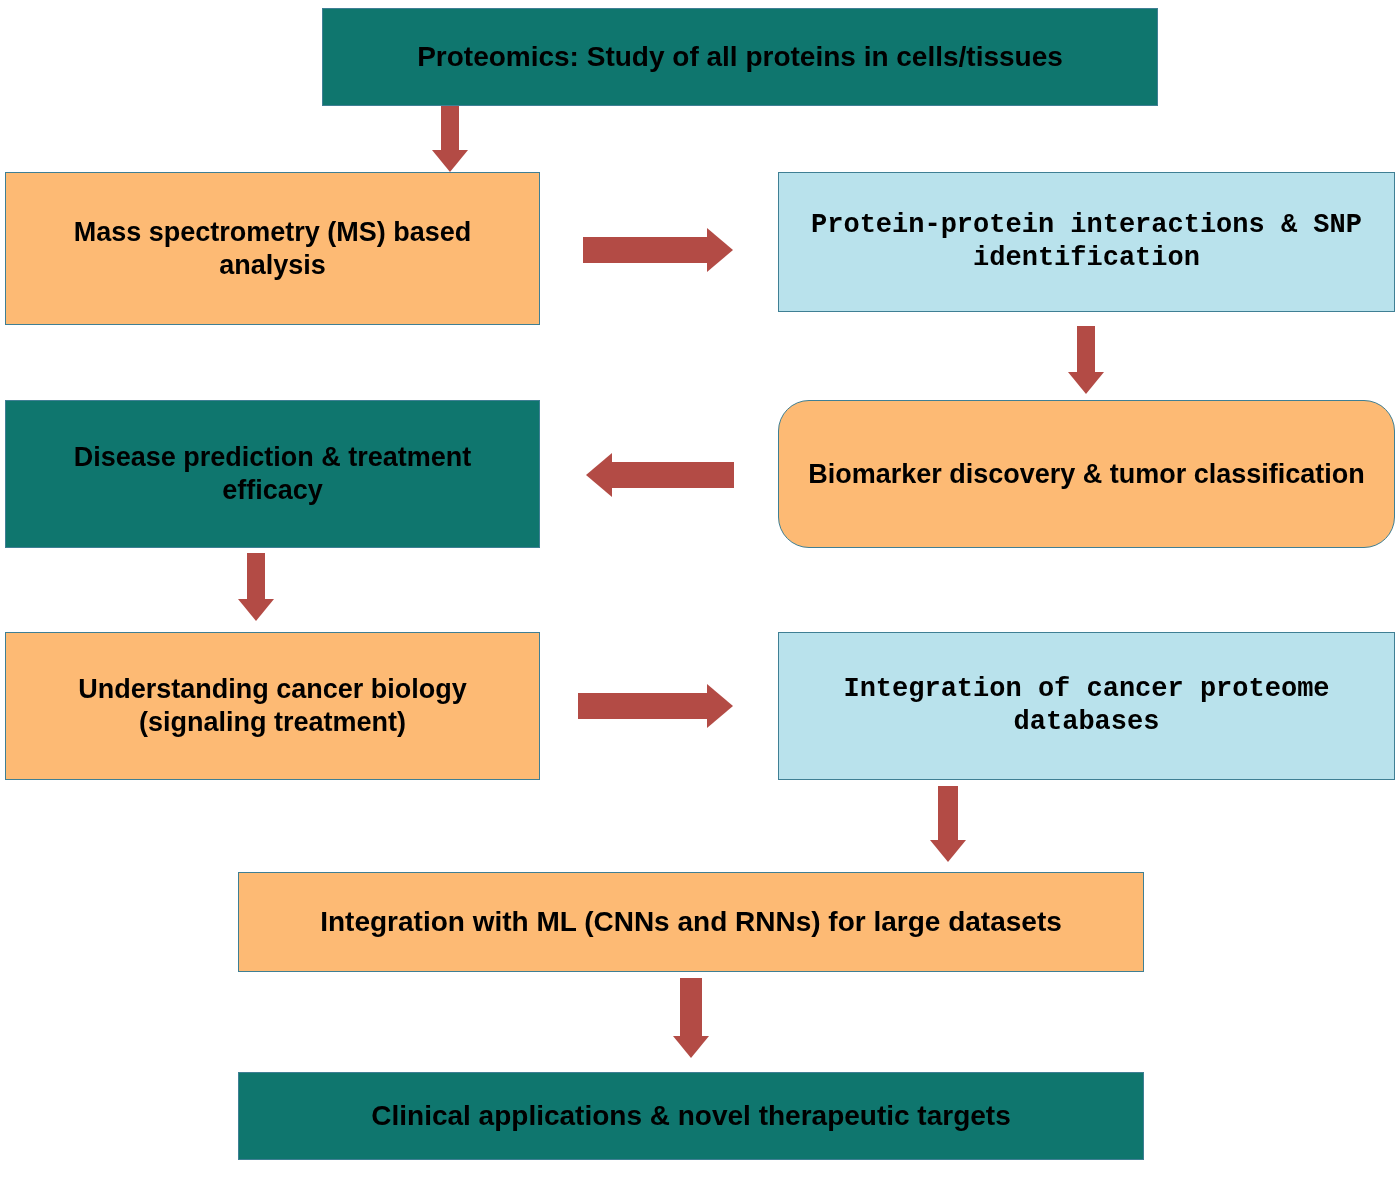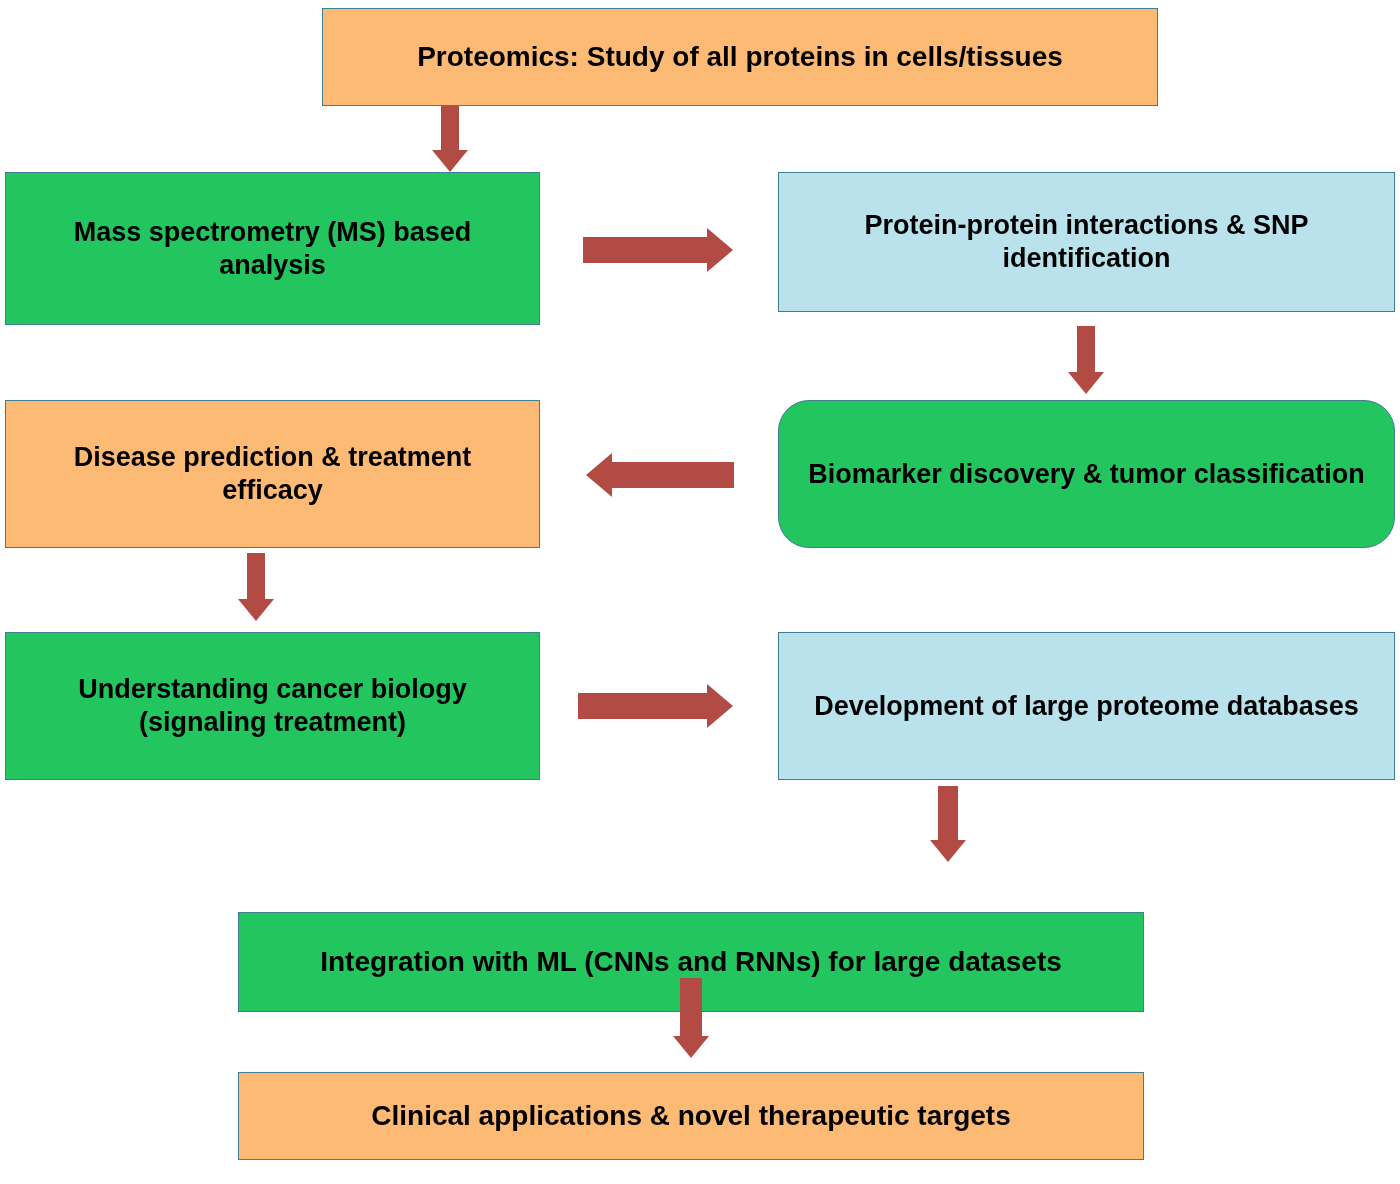--- a/index.html
+++ b/index.html
@@ -23,23 +23,23 @@
     display: flex;
     align-items: center;
     justify-content: center;
     text-align: center;
     border: 1px solid #3f7f94;
     color: #000000;
     font-weight: bold;
     line-height: 1.22;
     padding: 6px 14px;
   }
-  .fill-dark { background: #fdba74; }
-  .fill-light { background: #22c55e; }
-  .fill-mid   { background: #b9e2ec; }
+  .fill-dark { background: #0f766e; }
+  .fill-light { background: #fdba74; }
+  .fill-mid   { background: #b9e2ec; font-family: Liberation Mono, monospace; }
 
   
   .arrow {
     position: absolute;
   }
   .arrow .shaft {
     position: absolute;
     background: #b34b45;
   }
   .arrow .head {
@@ -140,29 +140,29 @@
   <div class="node fill-light" style="left:5px; top:632px; width:535px; height:148px; font-size:27px;">
     <span>Understanding cancer biology (signaling treatment)</span>
   </div>
 
   <div class="arrow arrow-right" style="left:578px; top:683px; width:155px; height:46px;">
     <div class="shaft" style="width:129px; height:26px;"></div>
     <div class="head"></div>
   </div>
 
   <div class="node fill-mid" style="left:778px; top:632px; width:617px; height:148px; font-size:27px;">
-    <span>Development of large proteome databases</span>
+    <span>Integration of cancer proteome databases</span>
   </div>
 
   <div class="arrow arrow-down" style="left:930px; top:786px; width:36px; height:76px;">
     <div class="shaft" style="width:20px; height:54px;"></div>
     <div class="head"></div>
   </div>
 
-  <div class="node fill-light" style="left:238px; top:872px; width:906px; height:100px; font-size:28px;margin-top:40px;">
+  <div class="node fill-light" style="left:238px; top:872px; width:906px; height:100px; font-size:28px;">
     <span>Integration with ML (CNNs and RNNs) for large datasets</span>
   </div>
 
   <div class="arrow arrow-down" style="left:671px; top:978px; width:40px; height:80px;">
     <div class="shaft" style="width:22px; height:58px;"></div>
     <div class="head"></div>
   </div>
 
   <div class="node fill-dark" style="left:238px; top:1072px; width:906px; height:88px; font-size:28px;">
     <span>Clinical applications &amp; novel therapeutic targets</span>

